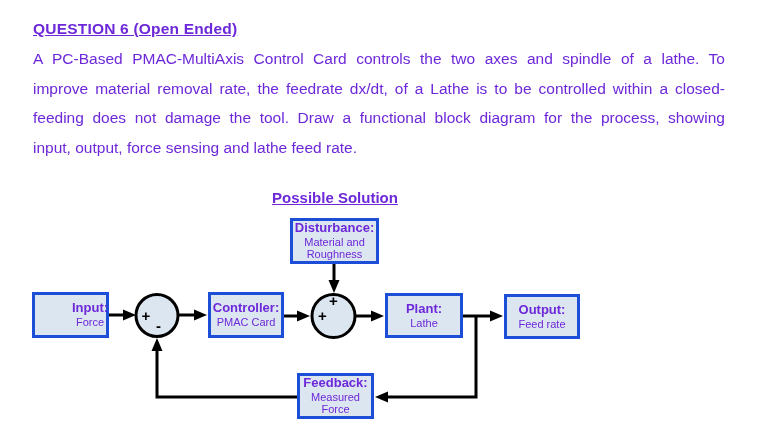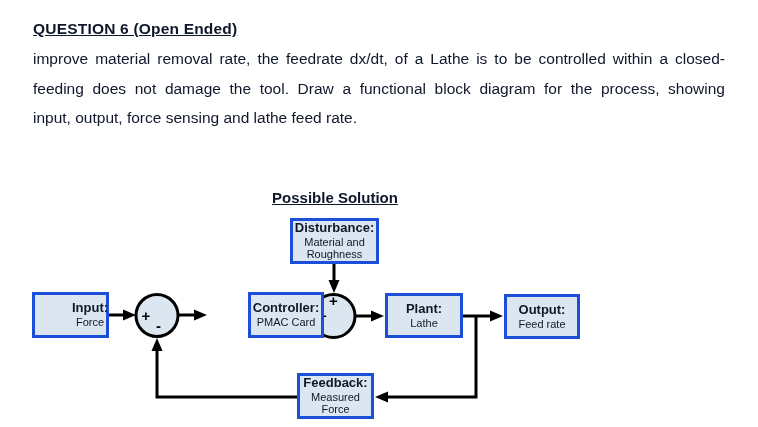--- a/index.html
+++ b/index.html
@@ -1,18 +1,18 @@
 <!DOCTYPE html>
 <html><head>
 <meta charset="utf-8">
 <style>
   html,body{margin:0;padding:0;background:#fff;}
   .page{
     position:relative;width:758px;height:427px;background:#ffffff;
-    font-family:"Liberation Sans","DejaVu Sans",sans-serif;color:#0f172a;overflow:hidden;
+    font-family:"Liberation Sans","DejaVu Sans",sans-serif;color:#6d28d9;overflow:hidden;
   }
   .doc-title{
     position:absolute;left:33px;top:20px;margin:0;
     font-size:15.5px;font-weight:bold;text-decoration:underline;letter-spacing:.2px;
   }
   .para{position:absolute;left:33px;top:44px;width:692px;}
   .para-line{
     font-size:15.5px;line-height:29.6px;
     text-align:justify;text-align-last:justify;
   }
@@ -24,35 +24,36 @@
   .diagram-svg{position:absolute;left:0;top:0;z-index:1;}
   .block{
     position:absolute;box-sizing:border-box;z-index:2;
     background:#dce6f1;border:3px solid #1d4ed8;
     display:flex;flex-direction:column;align-items:center;justify-content:center;
     text-align:center;
   }
   .block-title{font-weight:bold;font-size:13px;line-height:1.15;}
   .block-sub{font-size:11px;line-height:1.15;white-space:pre-line;}
   #blk-input{left:32px;top:292px;width:77px;height:46px;padding-left:39px;}
-  #blk-controller{left:208px;top:292px;width:76px;height:46px;margin-left:40px;}
+  #blk-controller{left:208px;top:292px;width:76px;height:46px;}
   #blk-disturbance{left:290px;top:218px;width:89px;height:46px;}
   #blk-plant{left:385px;top:293px;width:78px;height:45px;}
   #blk-output{left:504px;top:294px;width:76px;height:45px;}
   #blk-feedback{left:297px;top:373px;width:77px;height:46px;}
   .sign{font-family:"Liberation Sans","DejaVu Sans",sans-serif;font-weight:bold;font-size:15px;}
 </style>
 </head>
 <body>
 
 <div class="page">
 
   <h1 class="doc-title">QUESTION 6 (Open Ended)</h1>
 
   <div class="para">
+    <div class="para-line">A PC-Based PMAC-MultiAxis Control Card controls the two axes and spindle of a lathe.  To</div>
     <div class="para-line">improve material removal rate, the feedrate dx/dt, of a Lathe is to be controlled within a closed-</div>
     <div class="para-line">feeding does not damage the tool.  Draw a functional block diagram for the process, showing</div>
     <div class="para-line last">input, output, force sensing and lathe feed rate.</div>
   </div>
 
   <div class="solution-heading">Possible Solution</div>
 
   <svg class="diagram-svg" width="758" height="427" viewBox="0 0 758 427">
 
     <line x1="108" y1="315" x2="126" y2="315" stroke="#000" stroke-width="3"></line>

